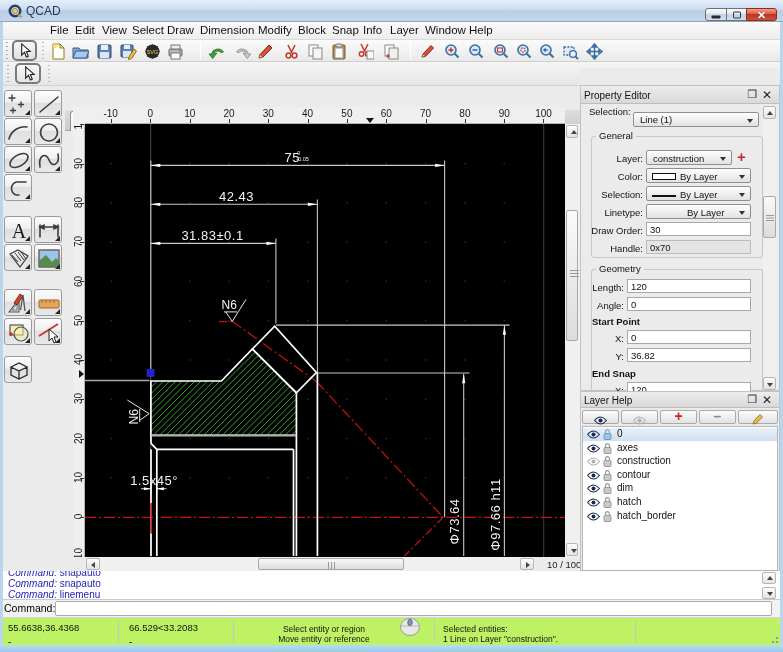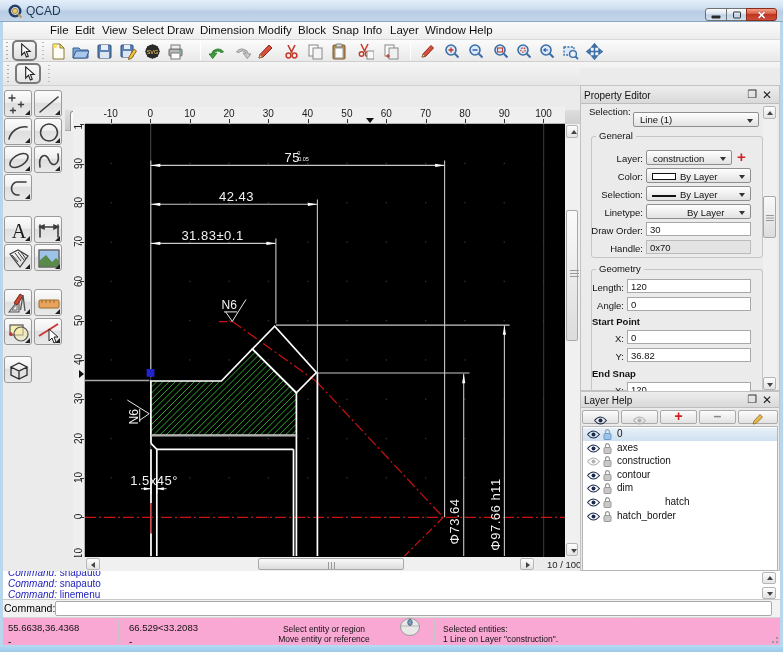--- a/index.html
+++ b/index.html
@@ -70,21 +70,21 @@
   font-size:9.5px; color:#111; padding:1px 3px; }
 .pcombo { position:absolute; height:15px; border:1px solid #8f8f8f; border-radius:2px;
   background:linear-gradient(#fefefe,#e2e2e2); font-size:9.5px; color:#111; }
 .carr { position:absolute; right:5px; top:5.5px; width:0; height:0;
   border-left:3.5px solid transparent; border-right:3.5px solid transparent; border-top:4px solid #333; }
 .lrow { position:absolute; left:0; width:194px; height:13.6px; font-size:10px; color:#111; }
 
 #history { left:0; top:571px; width:783px; height:29px; background:#fff; border-bottom:1px solid #c9c9c9;
   font-size:10px; color:#2222bb; overflow:hidden; }
 #cmdrow { left:0; top:600px; width:783px; height:17px; background:#f2f2f2; font-size:10.5px; }
-#statusbar { left:0; top:617px; width:783px; height:28px; background:#f9a8d4; border-top:1px solid #d5d5d5;
+#statusbar { left:0; top:617px; width:783px; height:28px; background:#bef264; border-top:1px solid #d5d5d5;
   font-size:8.5px; color:#111; }
 .scell { position:absolute; top:2px; bottom:2px; border-right:1px solid #c6c6c6; }
 #bottomstrip { left:0; top:645px; width:783px; height:7px; background:linear-gradient(#b7dcf4,#9cc9e8); }
 #lborder { left:0; top:22px; width:3px; height:623px; background:#b9d6ec; }
 #rborder { left:780px; top:22px; width:3px; height:623px; background:#b9d6ec; }
 </style>
 </head>
 <body>
 <div class="abs" id="titlebar">
     <svg width="15" height="15" viewBox="0 0 15 15" style="position:absolute;left:8px;top:4px">
@@ -941,21 +941,21 @@
       </div>
       <div class="lrow" style="top:68.5px;">
         <span style="position:absolute;left:4px;top:2.5px;"><svg width="13" height="9" viewBox="0 0 13 9">
             <path d="M0.5 4.5 Q6.5 -2.5 12.5 4.5 Q6.5 11.5 0.5 4.5" fill="none" stroke="#1a2a4a" stroke-width="1.1"></path>
             <circle cx="6.5" cy="4.5" r="2" fill="#1a2a4a"></circle>
           </svg></span>
         <span style="position:absolute;left:20px;top:1.5px;"><svg width="9" height="11" viewBox="0 0 9 11">
             <rect x="1" y="4.5" width="7" height="6" rx="1" fill="#c9c9c9" stroke="#999"></rect>
             <path d="M2.5 4.5 V3 a2 2.4 0 0 1 4 0 V4.5" fill="none" stroke="#999" stroke-width="1.2"></path>
           </svg></span>
-        <span style="position:absolute;left:34px;top:0.5px;margin-left:48px;">hatch</span>
+        <span style="position:absolute;left:34px;top:0.5px;">hatch</span>
       </div>
       <div class="lrow" style="top:82.1px;">
         <span style="position:absolute;left:4px;top:2.5px;"><svg width="13" height="9" viewBox="0 0 13 9">
             <path d="M0.5 4.5 Q6.5 -2.5 12.5 4.5 Q6.5 11.5 0.5 4.5" fill="none" stroke="#1a2a4a" stroke-width="1.1"></path>
             <circle cx="6.5" cy="4.5" r="2" fill="#1a2a4a"></circle>
           </svg></span>
         <span style="position:absolute;left:20px;top:1.5px;"><svg width="9" height="11" viewBox="0 0 9 11">
             <rect x="1" y="4.5" width="7" height="6" rx="1" fill="#c9c9c9" stroke="#999"></rect>
             <path d="M2.5 4.5 V3 a2 2.4 0 0 1 4 0 V4.5" fill="none" stroke="#999" stroke-width="1.2"></path>
           </svg></span>

